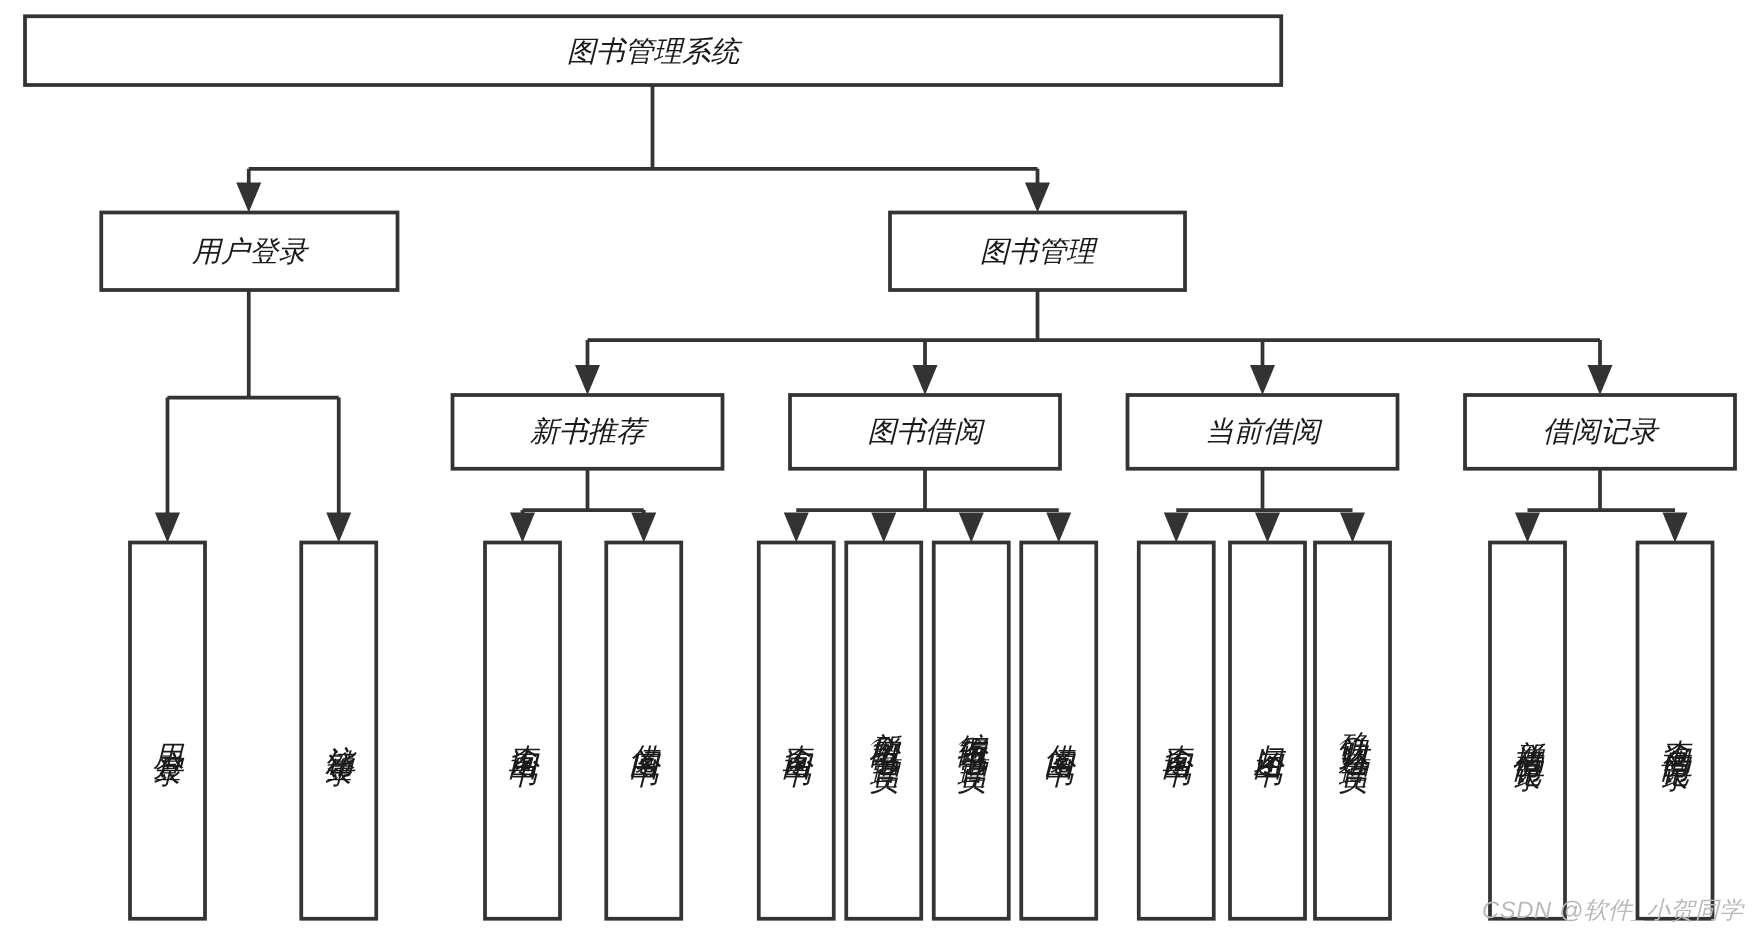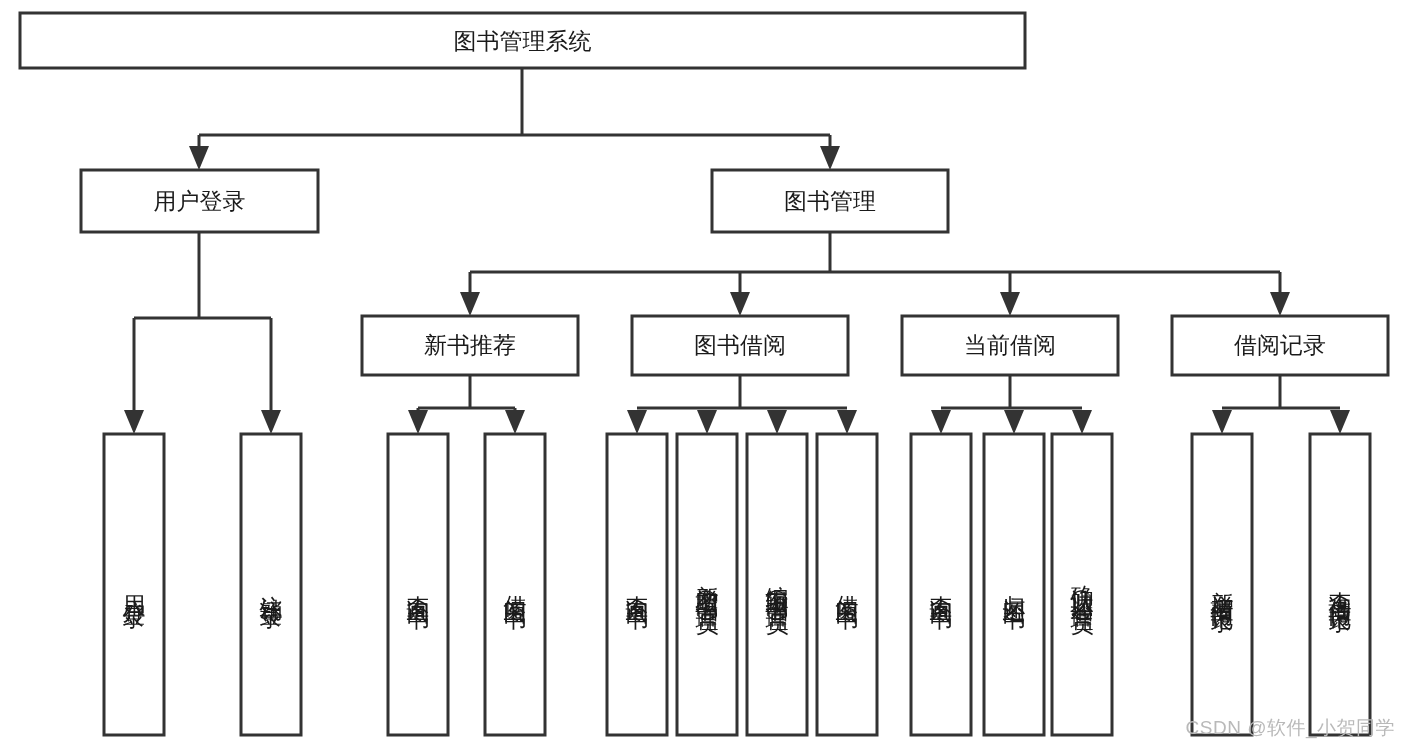--- a/index.html
+++ b/index.html
@@ -13,20 +13,21 @@
     font-family: "Liberation Sans", "DejaVu Sans", sans-serif;
     position: relative;
     overflow: hidden;
   }
   #diagram-root {
     position: absolute;
     left: 0;
     top: 0;
     width: 1405px;
     height: 747px;
+    font-style: italic;
   }
   svg#tree-svg {
     display: block;
     width: 1405px;
     height: 747px;
   }
   .node-box {
     fill: #ffffff;
     stroke: #333333;
     stroke-width: 3;

